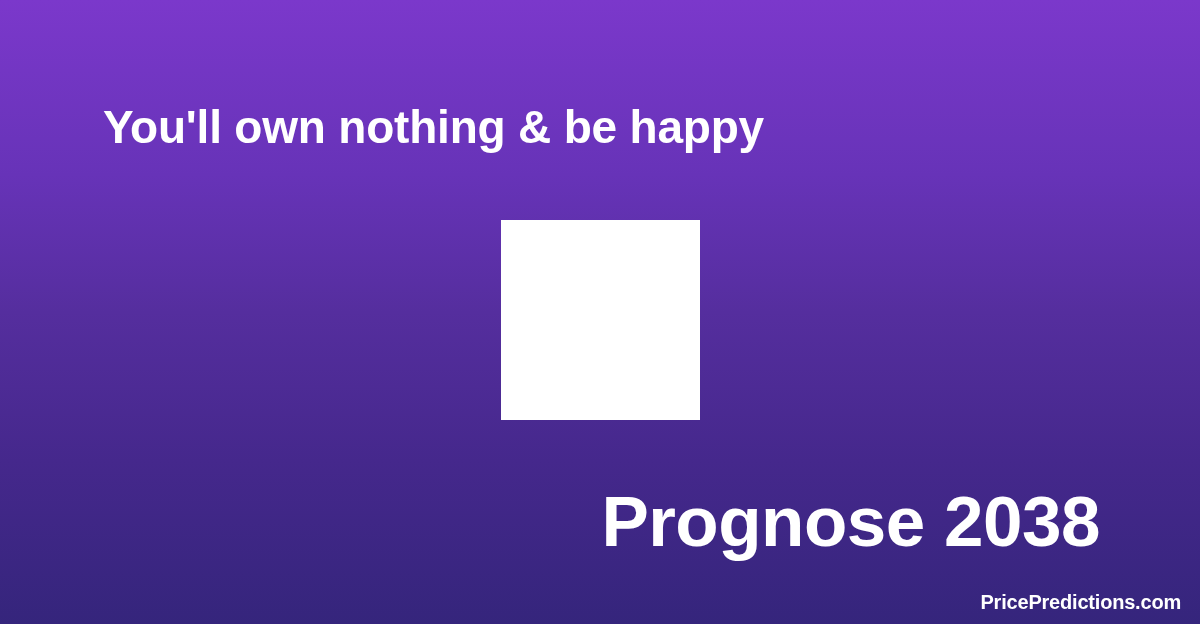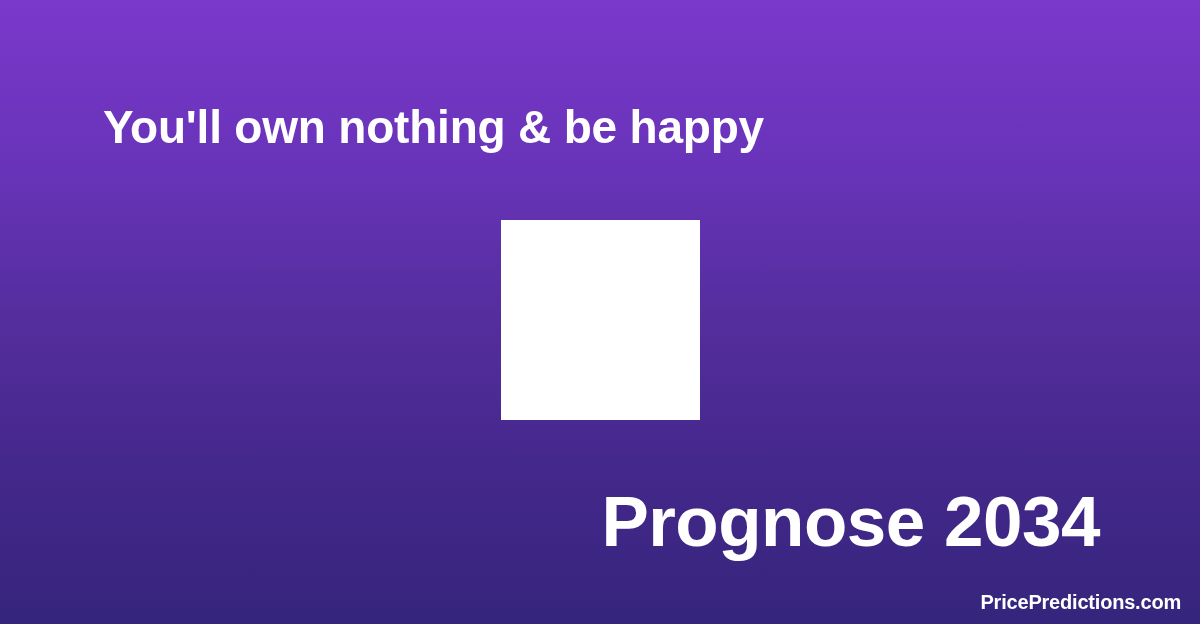--- a/index.html
+++ b/index.html
@@ -78,17 +78,17 @@
 </style>
 </head>
 <body>
 
 <div id="banner">
 
   <h1 id="headline">You'll own nothing &amp; be happy</h1>
 
   <div id="logo-slot"></div>
 
-  <div id="forecast">Prognose 2034</div>
+  <div id="forecast">Prognose 2038</div>
 
   <div id="watermark">PricePredictions.com</div>
 
 </div>
 
 </body></html>

